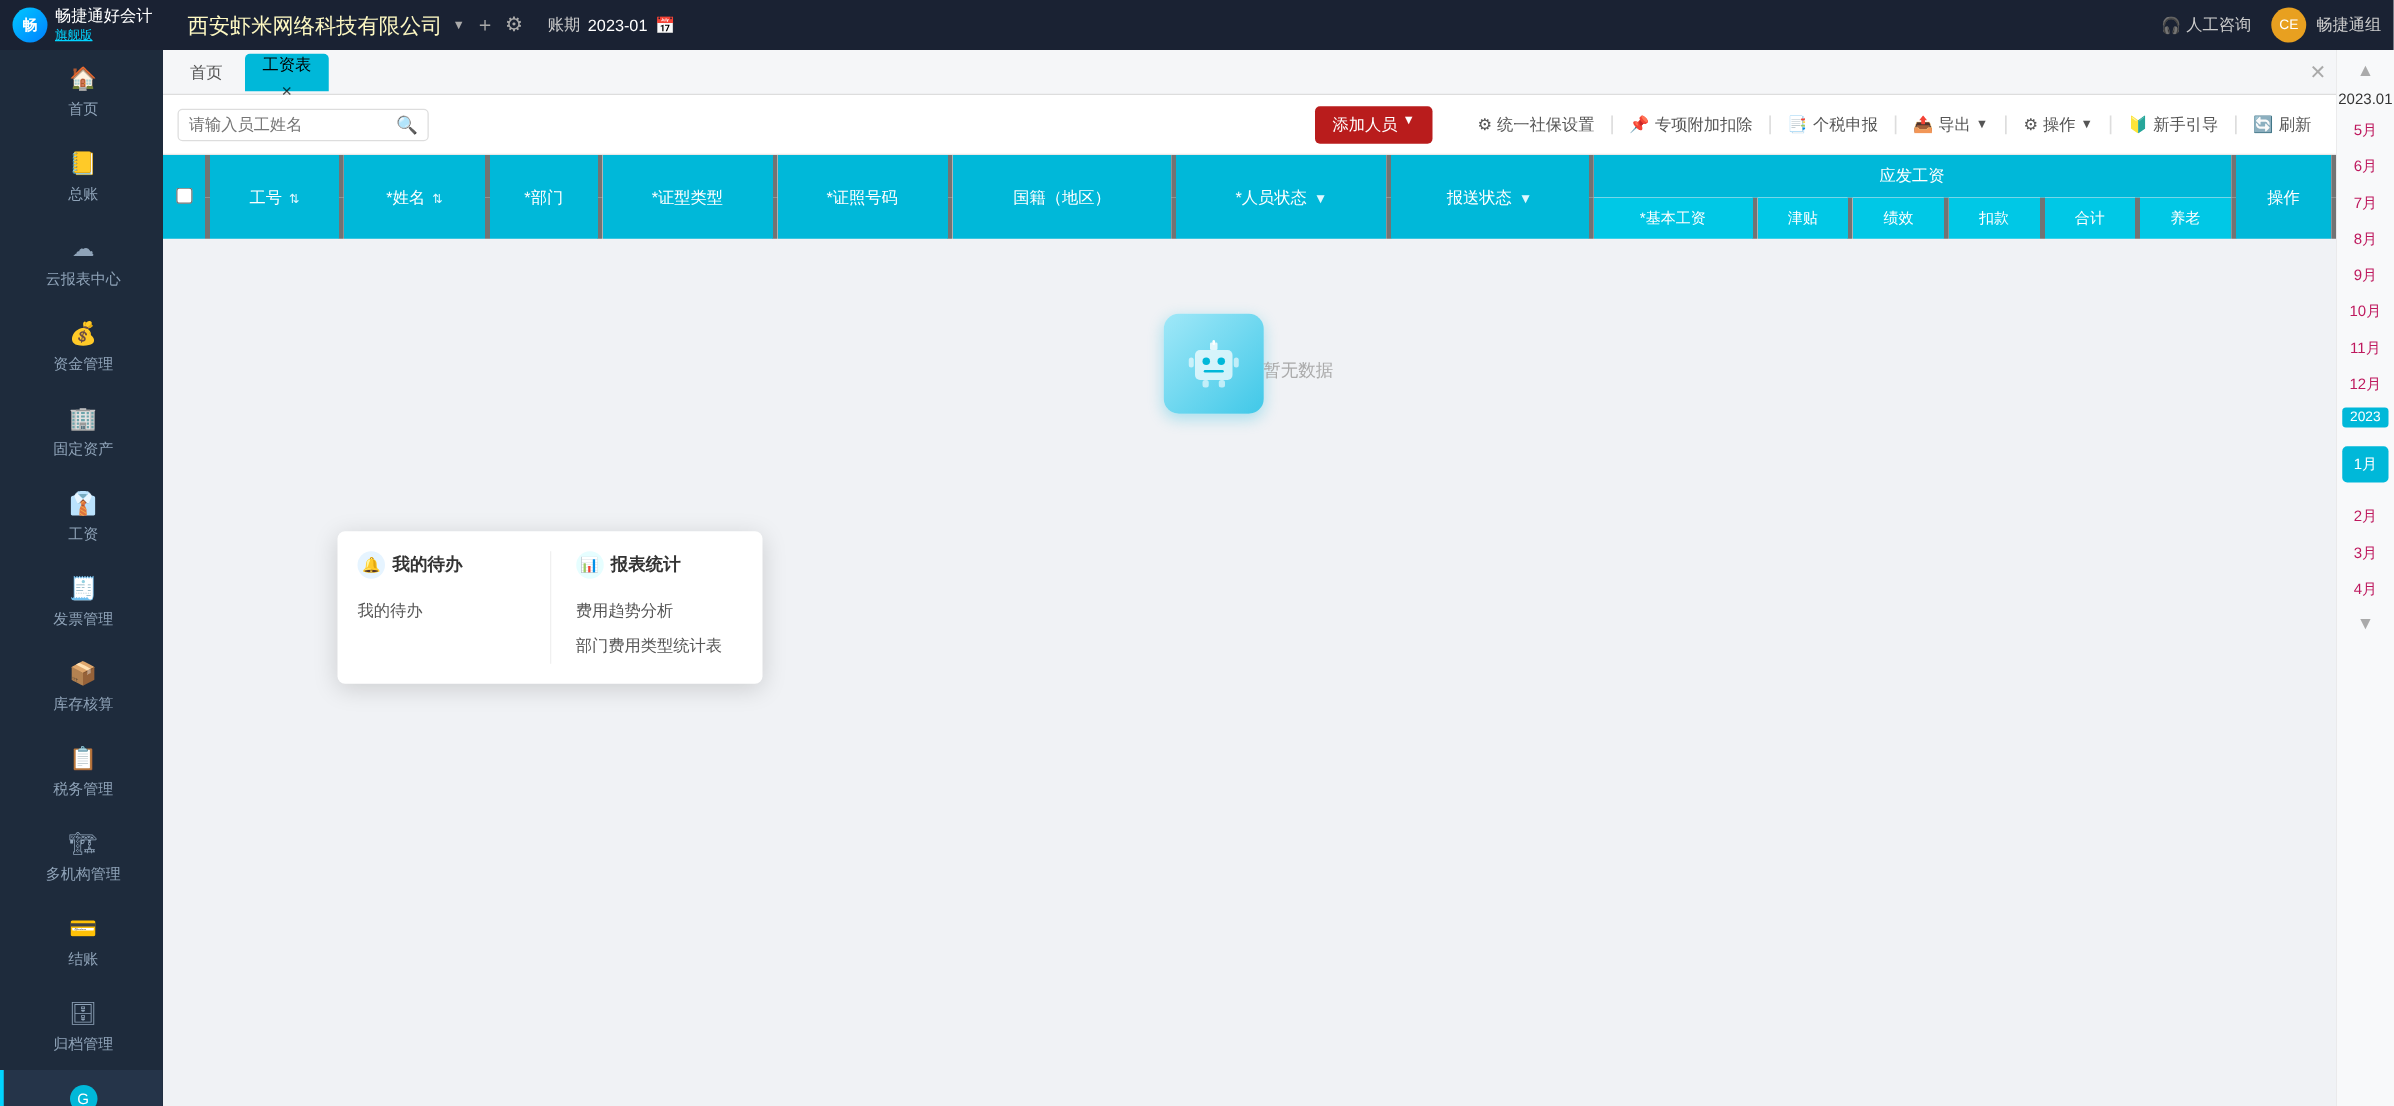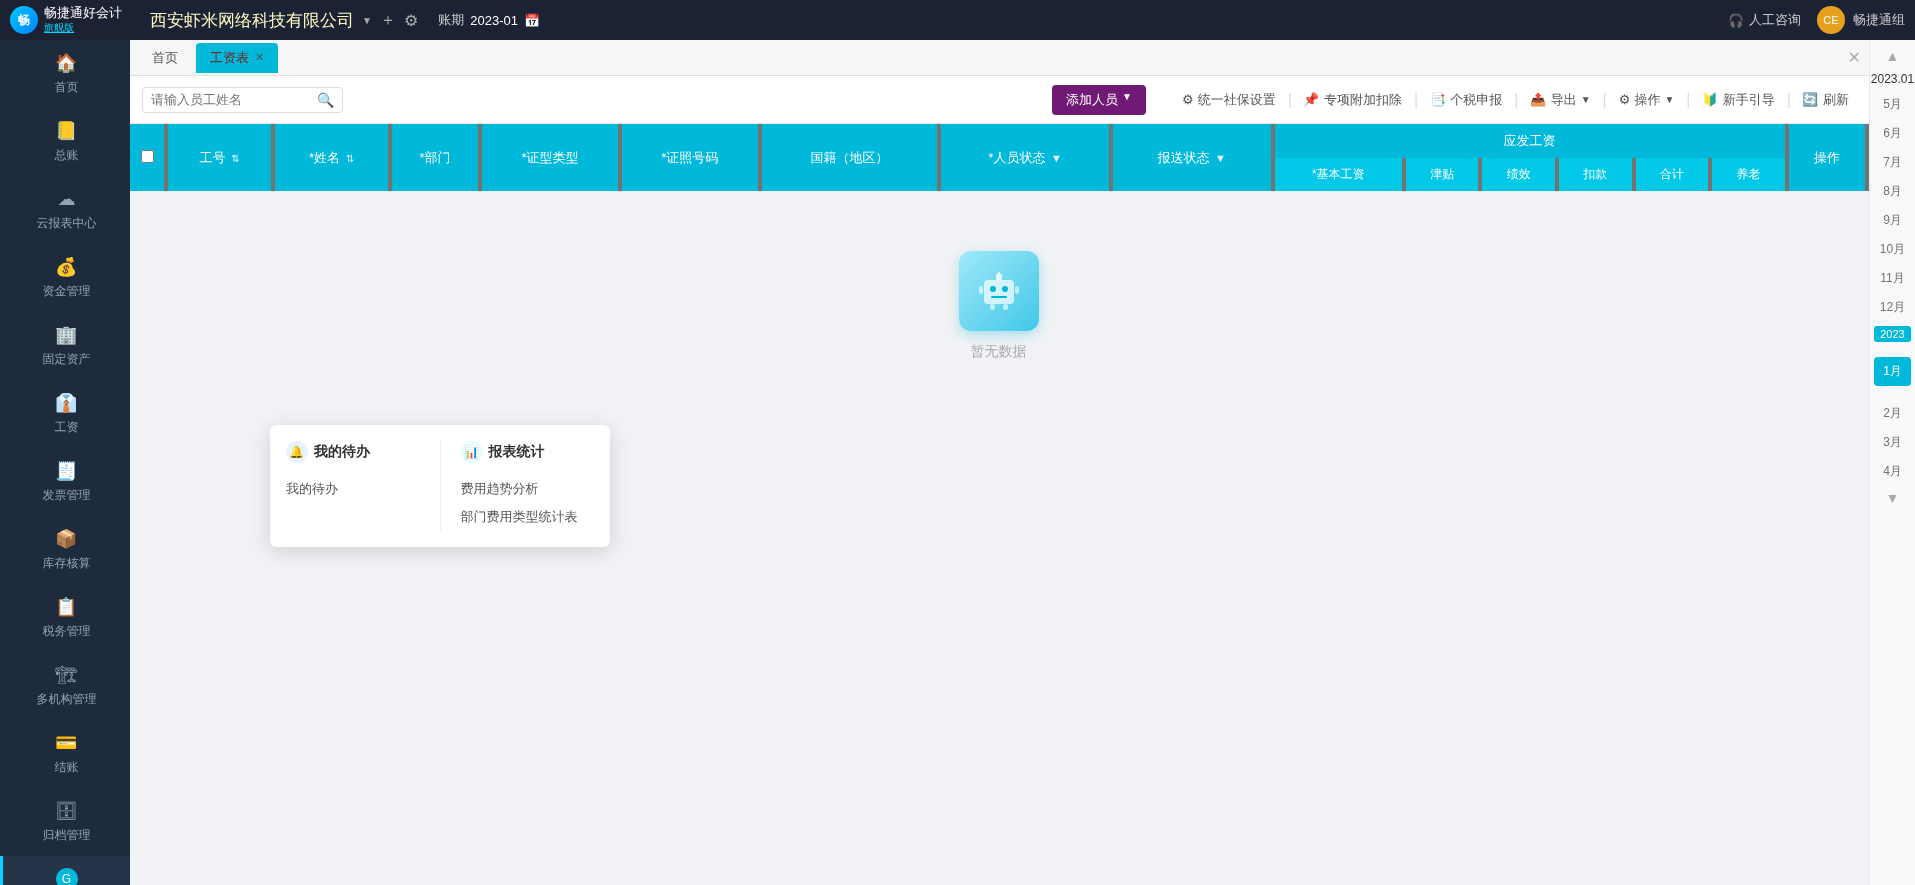--- a/index.html
+++ b/index.html
@@ -87,21 +87,22 @@
       height: 30px;
       padding: 0 14px;
       display: flex; align-items: center; gap: 6px;
       font-size: 13px;
       cursor: pointer;
       border-radius: 4px 4px 0 0;
       color: #555;
     }
     .tab-item.active {
       background: #00b8d9;
-      color: #7f1d1d;
+      color: #000000;
+      flex-direction: column;
     }
     .tab-close { font-size: 11px; opacity: 0.7; }
 
     
     .toolbar {
       height: 48px;
       background: white;
       display: flex;
       align-items: center;
       padding: 0 12px;
@@ -115,21 +116,21 @@
       border-radius: 4px;
       padding: 4px 8px;
       gap: 6px;
       background: white;
     }
     .search-box input {
       border: none; outline: none; font-size: 13px; color: #333; width: 160px; background: transparent;
     }
     .search-icon { color: #aaa; font-size: 14px; }
     .add-btn {
-      background: #701a75;
+      background: #b91c1c;
       color: white;
       border: none;
       border-radius: 4px;
       padding: 6px 14px;
       font-size: 13px;
       cursor: pointer;
       display: flex; align-items: flex-start; gap: 4px;
       margin-left: auto;
     }
     .add-btn .dropdown-arrow { color: white; font-size: 10px; }
@@ -168,21 +169,21 @@
     .data-table td {
       font-size: 13px; color: #333; text-align: center; padding: 8px 6px;
       border-bottom: 1px solid #f0f0f0; border-right: 1px solid #f0f0f0;
     }
     .checkbox-th { width: 36px; }
     .sort-icon { font-size: 10px; color: #e0f7ff; margin-left: 2px; }
     .filter-icon { font-size: 11px; color: #e0f7ff; margin-left: 2px; }
 
     
     .empty-state {
-      display: flex; flex-direction: column; align-items: center; justify-content: center;
+      display: flex; flex-direction: row; align-items: center; justify-content: center;
       padding: 60px 20px;
       color: #aaa; font-size: 14px;
     }
     .empty-robot {
       width: 80px; height: 80px;
       background: linear-gradient(135deg, #a0e8f8, #40c8e8);
       border-radius: 12px;
       display: flex; align-items: center; justify-content: center;
       font-size: 36px; color: white;
       box-shadow: 0 4px 12px rgba(0,180,220,0.3);
@@ -220,21 +221,21 @@
       display: flex;
       flex-direction: column;
       align-items: center;
       padding: 4px 0;
       overflow-y: auto;
       flex-shrink: 0;
       font-size: 12px;
     }
     .timeline-header { color: #333; font-size: 12px; padding: 4px 2px; text-align: center; }
     .timeline-item {
-      width: 100%; text-align: center; padding: 6px 2px; color: #737373; cursor: pointer; font-size: 12px;
+      width: 100%; text-align: center; padding: 6px 2px; color: #be185d; cursor: pointer; font-size: 12px;
     }
     .timeline-item.active {
       background: #00b8d9; color: white; border-radius: 4px; margin: 13px 4px; width: calc(100% - 8px);
     }
     .timeline-year {
       background: #00b8d9; color: white; border-radius: 3px; font-size: 11px;
       padding: 2px 4px; margin: 4px 4px 2px;
       text-align: center; width: calc(100% - 8px);
     }
     .timeline-arrow { color: #aaa; font-size: 14px; cursor: pointer; padding: 4px; }

